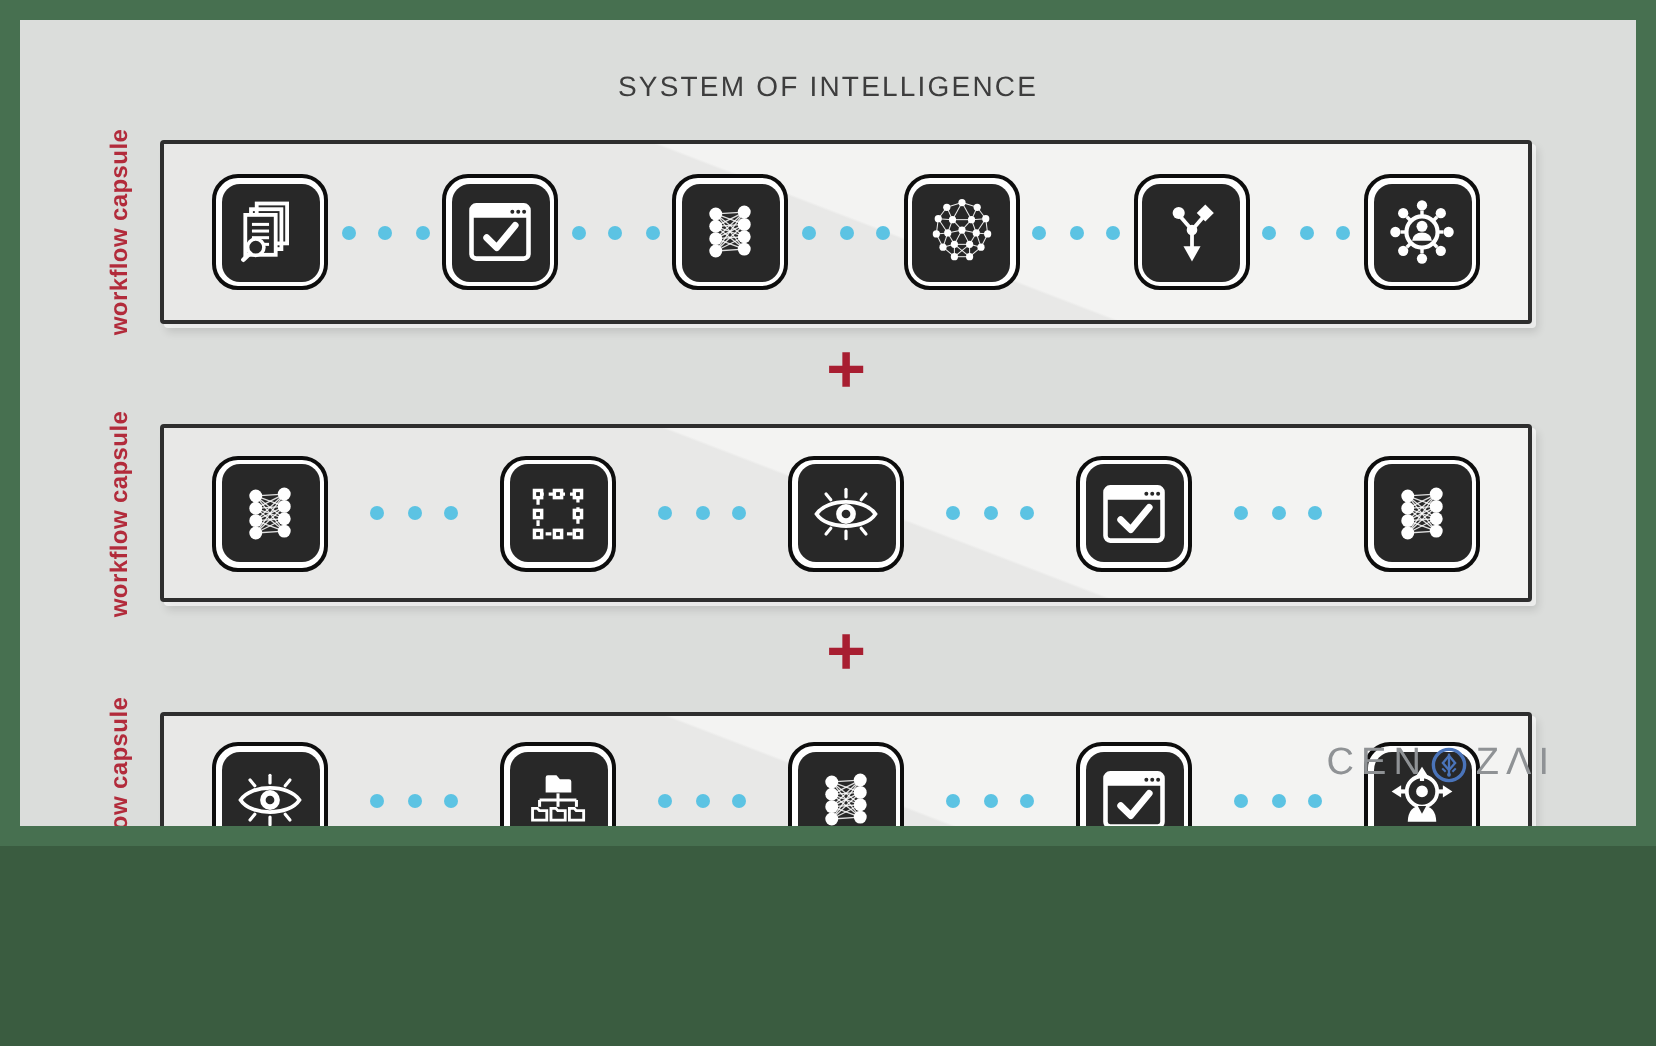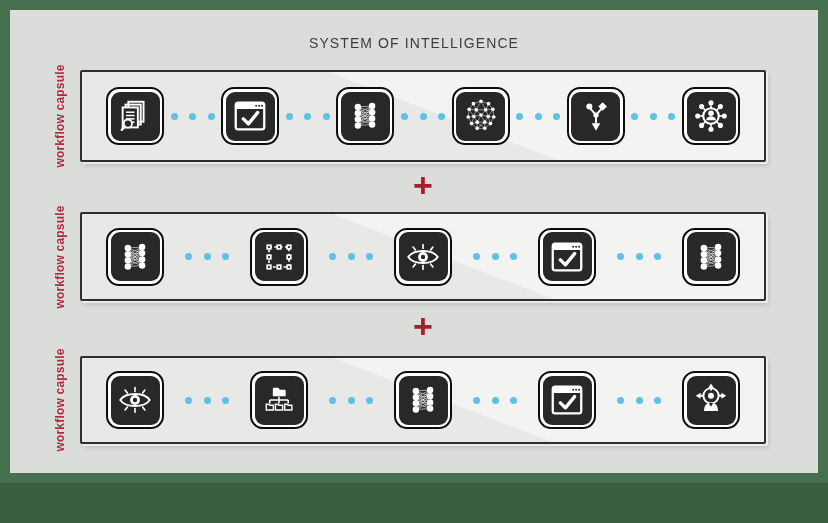--- a/index.html
+++ b/index.html
@@ -4,21 +4,21 @@
 <style>
   * { box-sizing: border-box; }
   html,body { margin:0; padding:0; }
   body {
     background: #3a5c40;
     font-family: "Liberation Sans", sans-serif;
     display:flex; justify-content:center; align-items:flex-start;
   }
   .frame {
     position:relative;
-    width:828px; height:483px;
+    width:828px; height:423px;
     border:10px solid var(--border-green,#477050);
     background: var(--canvas,#dbdddb);
     overflow:hidden;
   }
   .title {
     position:absolute; top:25px; left:0; right:0;
     text-align:center;
     font-size:14px; font-weight:500;
     letter-spacing:1.1px;
     color: var(--title-gray,#3d3d3d);
@@ -541,14 +541,26 @@
    <path d="M31,12.3 L31,18.7 L36,15.5 Z" fill="#ffffff"></path>
    <circle cx="20" cy="15.5" r="3.8" fill="#ffffff" stroke="var(--tile-dark)" stroke-width="1.4"></circle>
    <path d="M12.5,31.5 q0.2,-8.5 7.5,-8.5 q7.3,0 7.5,8.5 z" fill="#ffffff"></path>
    <path d="M17.8,23.2 L22.2,23.2 L20,27.2 Z" fill="var(--tile-dark)"></path>
             </svg>
     </div>
         </div>
       </div>
   </div>
 
+  <div class="logo">
+    <span>CEN</span>
+    <svg width="19" height="19" viewBox="0 0 18 18">
+      <circle cx="9" cy="9" r="7.4" fill="none" stroke="#4a74ba" stroke-width="1.6"></circle>
+      <line x1="9" y1="3.6" x2="9" y2="14.4" stroke="#4a74ba" stroke-width="1.1"></line>
+      <path d="M9,4.6 L11.9,8 L9,11.4 L6.1,8 Z" fill="none" stroke="#4a74ba" stroke-width="1.1"></path>
+      <line x1="5.8" y1="10.6" x2="7.4" y2="12.2" stroke="#4a74ba" stroke-width="1"></line>
+      <line x1="12.2" y1="10.6" x2="10.6" y2="12.2" stroke="#4a74ba" stroke-width="1"></line>
+      <circle cx="9" cy="13.6" r="0.9" fill="#4a74ba"></circle>
+    </svg>
+    <span>ZΛI</span>
+  </div>
 
 </div>
 
 </body></html>

